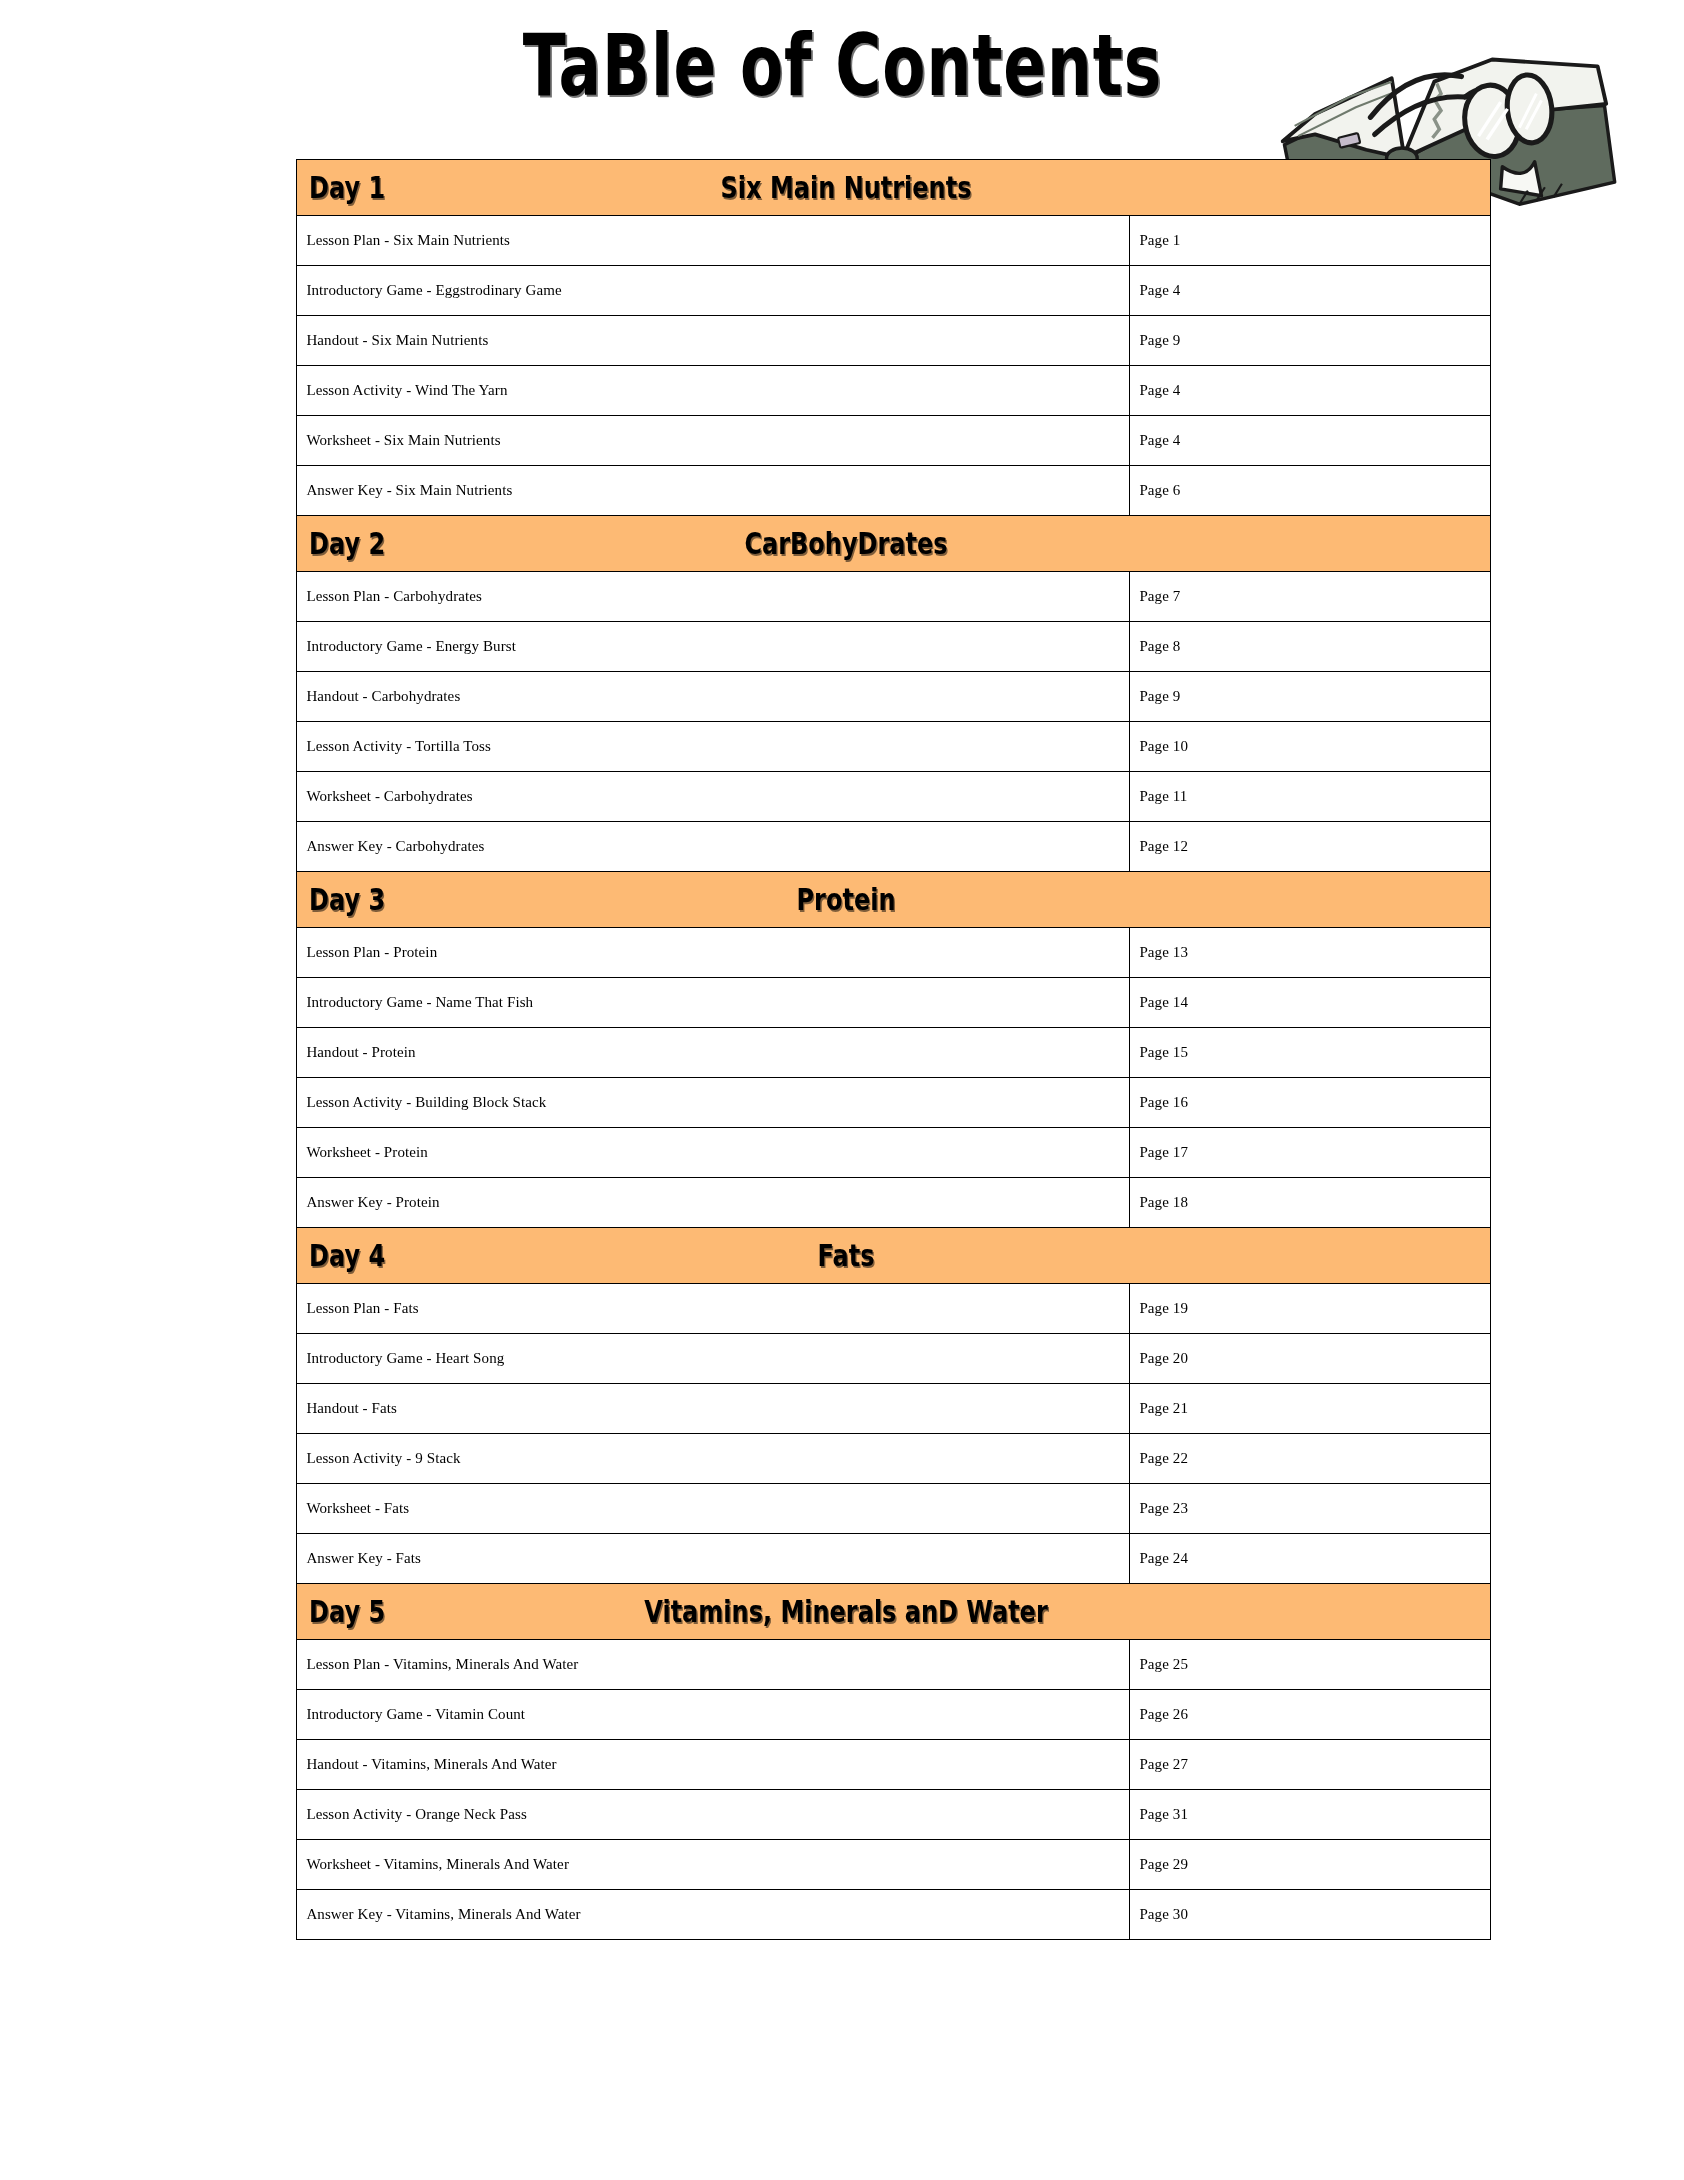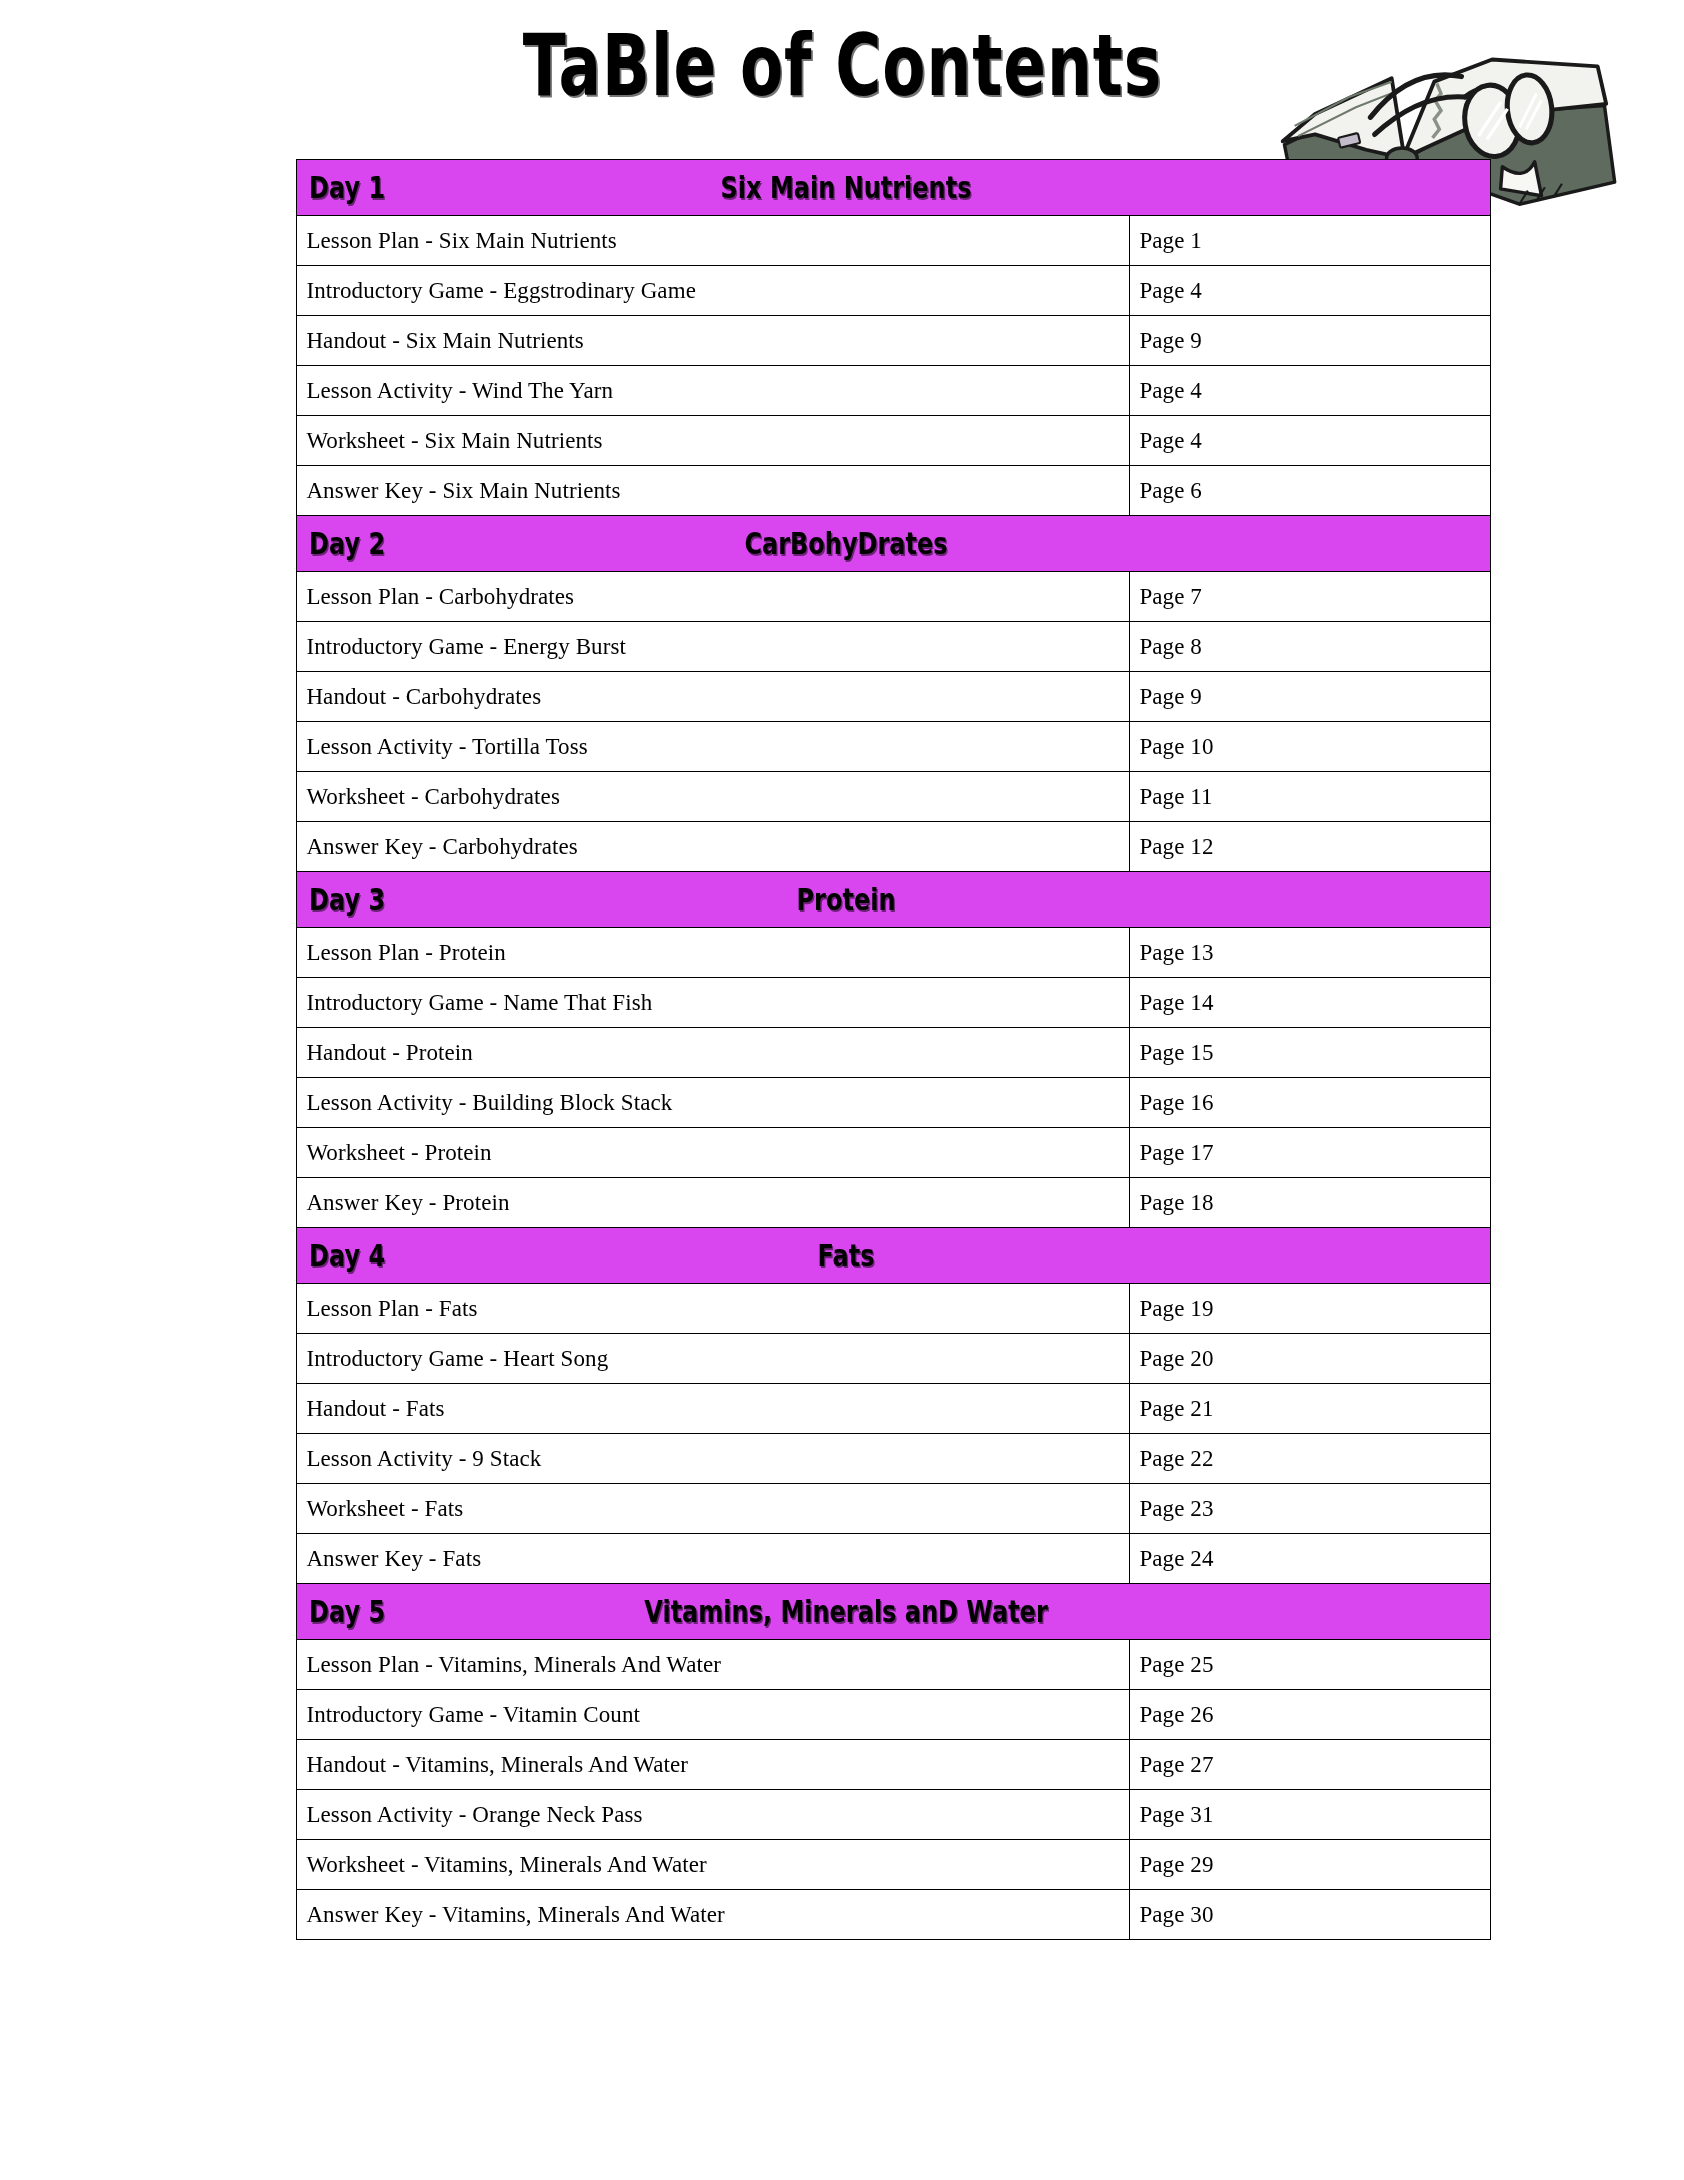--- a/index.html
+++ b/index.html
@@ -55,21 +55,21 @@
     table-layout: fixed;
   }
   #toc-table td {
     border: 1.7px solid #000000;
     padding: 0;
     vertical-align: middle;
   }
 
   
   tr.section-header td {
-    background: #d946ef;
+    background: #fdba74;
     height: 55px;
     border-top: 3.4px solid #000;
     border-bottom: 3.4px solid #000;
     border-left: 2.6px solid #000;
     border-right: 2.6px solid #000;
     position: relative;
   }
   .hdr-inner {
     position: relative;
     height: 55px;
@@ -111,21 +111,21 @@
     border-bottom: 1.7px solid #000;
     border-left: 2.6px solid #000;
     border-right: 1.7px solid #000;
   }
   tr.entry-row td.page-cell {
     border-left: 1.7px solid #000;
     border-right: 2.6px solid #000;
   }
   .entry-title, .entry-page {
     font-family: "Liberation Serif", "DejaVu Serif", serif;
-    font-size: 23px;
+    font-size: 15px;
     color: #000;
     padding-left: 9.4px;
     white-space: nowrap;
     letter-spacing: 0.1px;
   }
   col.col-title { width: 833px; }
   col.col-page  { width: 361px; }
 </style>
 </head>
 <body>

